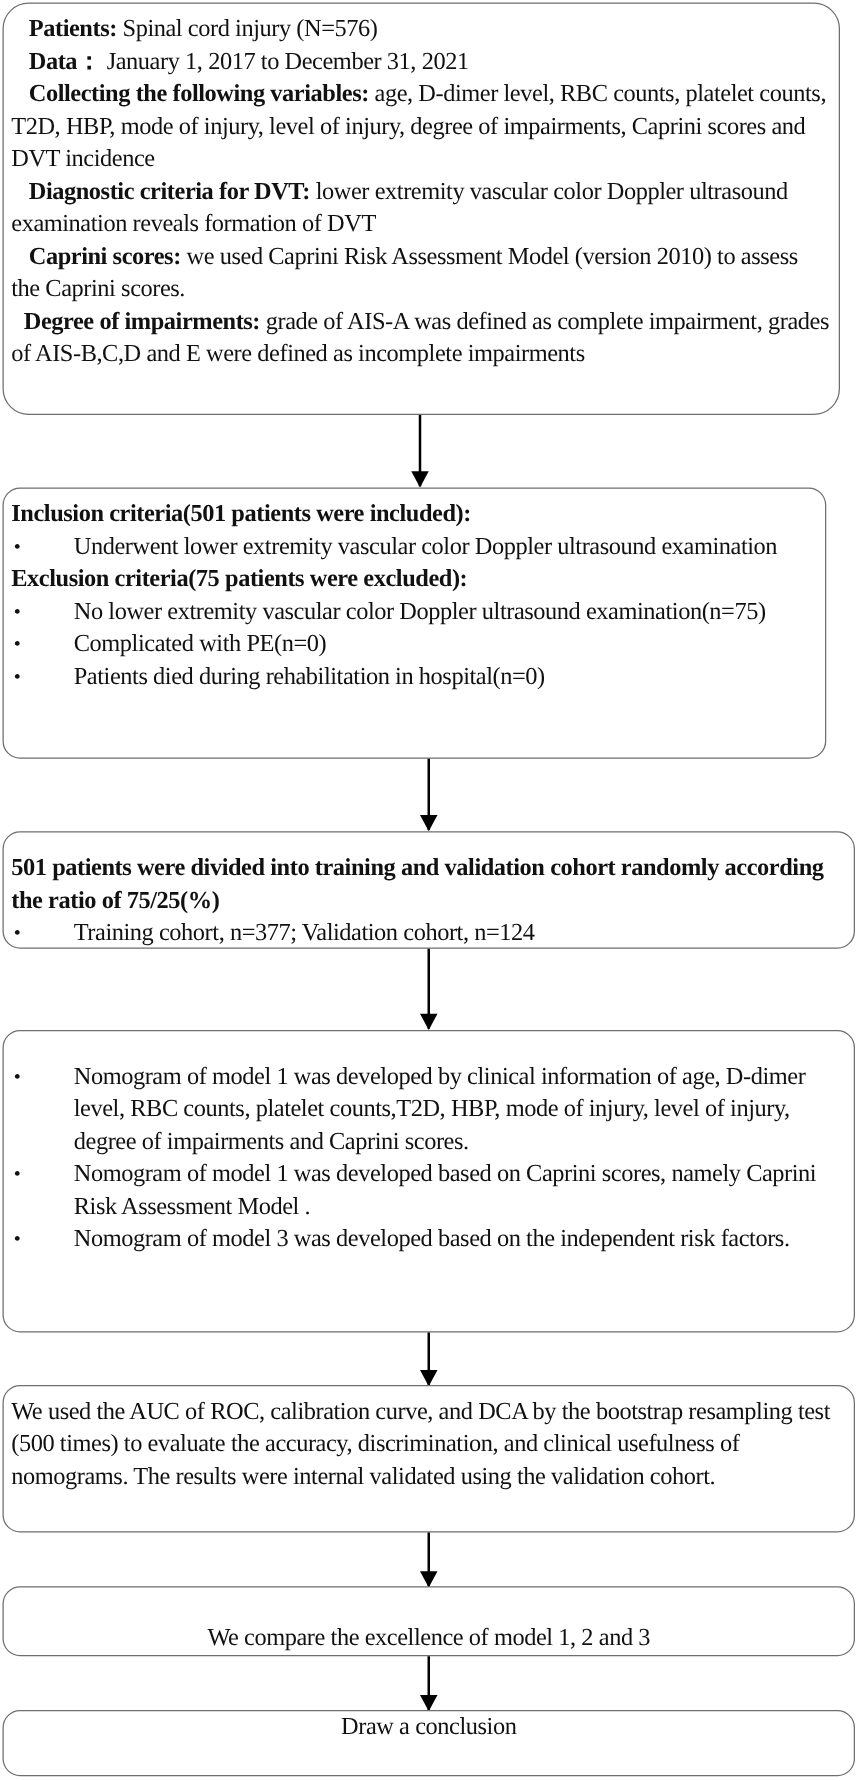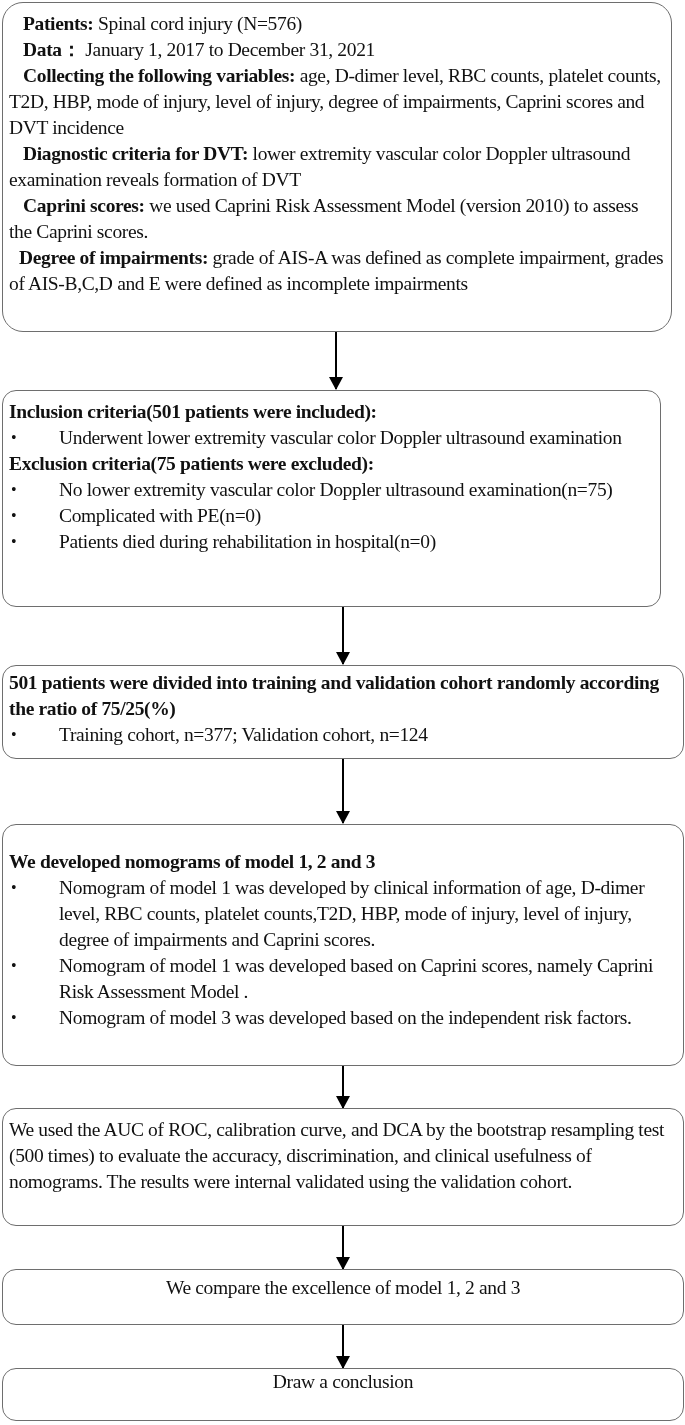--- a/index.html
+++ b/index.html
@@ -35,43 +35,42 @@
   <p class="p b">Inclusion criteria(501  patients were included):</p>
   <p class="bul"><span class="dot">•</span><span>Underwent lower extremity vascular color Doppler ultrasound examination</span></p>
   <p class="p b">Exclusion criteria(75 patients were excluded):</p>
   <p class="bul"><span class="dot">•</span><span>No lower extremity vascular color Doppler ultrasound examination(n=75)</span></p>
   <p class="bul"><span class="dot">•</span><span>Complicated  with PE(n=0)</span></p>
   <p class="bul"><span class="dot">•</span><span>Patients died during rehabilitation in hospital(n=0)</span></p>
 </div>
 
 <div class="arrow" style="left:342px; top:607px; height:57px;"></div>
 
-<div class="box txt" style="left:2px; top:665px; width:682px; height:94px; padding:4px 6px 0 6px;">
+<div class="box txt" style="left:2px; top:665px; width:682px; height:94px; padding:16px 6px 0 6px;">
   <p class="p b">501  patients were divided into training and validation cohort randomly according the ratio of 75/25(%)</p>
   <p class="bul"><span class="dot">•</span><span>Training cohort, n=377; Validation cohort, n=124</span></p>
 </div>
 
 <div class="arrow" style="left:342px; top:759px; height:64px;"></div>
 
 <div class="box txt" style="left:2px; top:824px; width:682px; height:242px; padding:24px 6px 0 6px;">
-  <p class="p b">We developed nomograms of model 1, 2 and 3</p>
   <p class="bul"><span class="dot">•</span><span>Nomogram of model 1 was developed by clinical information of age, D-dimer level, RBC counts, platelet counts,T2D, HBP, mode of injury, level of injury, degree of impairments and Caprini scores.</span></p>
   <p class="bul"><span class="dot">•</span><span>Nomogram of model 1 was developed based on Caprini scores, namely Caprini Risk Assessment Model .</span></p>
   <p class="bul"><span class="dot">•</span><span>Nomogram of model 3 was developed based on the independent risk factors.</span></p>
 </div>
 
 <div class="arrow" style="left:342px; top:1066px; height:42px;"></div>
 
 <div class="box txt" style="left:2px; top:1108px; width:682px; height:118px; padding:8px 14px 0 6px;">
   <p class="p">We used the AUC of ROC, calibration curve, and DCA by the bootstrap resampling test (500 times) to evaluate the accuracy, discrimination, and clinical usefulness of nomograms. The results were internal validated using the validation cohort.</p>
 </div>
 
 <div class="arrow" style="left:342px; top:1226px; height:43px;"></div>
 
-<div class="box txt center" style="left:2px; top:1269px; width:682px; height:56px; padding-top:5px;">
+<div class="box txt center" style="left:2px; top:1269px; width:682px; height:56px; padding-top:28px;">
   <p class="p">We compare the excellence  of model 1, 2 and 3</p>
 </div>
 
 <div class="arrow" style="left:342px; top:1325px; height:43px;"></div>
 
 <div class="box txt center" style="left:2px; top:1368px; width:682px; height:53px; ">
   <p class="p">Draw a conclusion</p>
 </div>
 
 </body></html>

